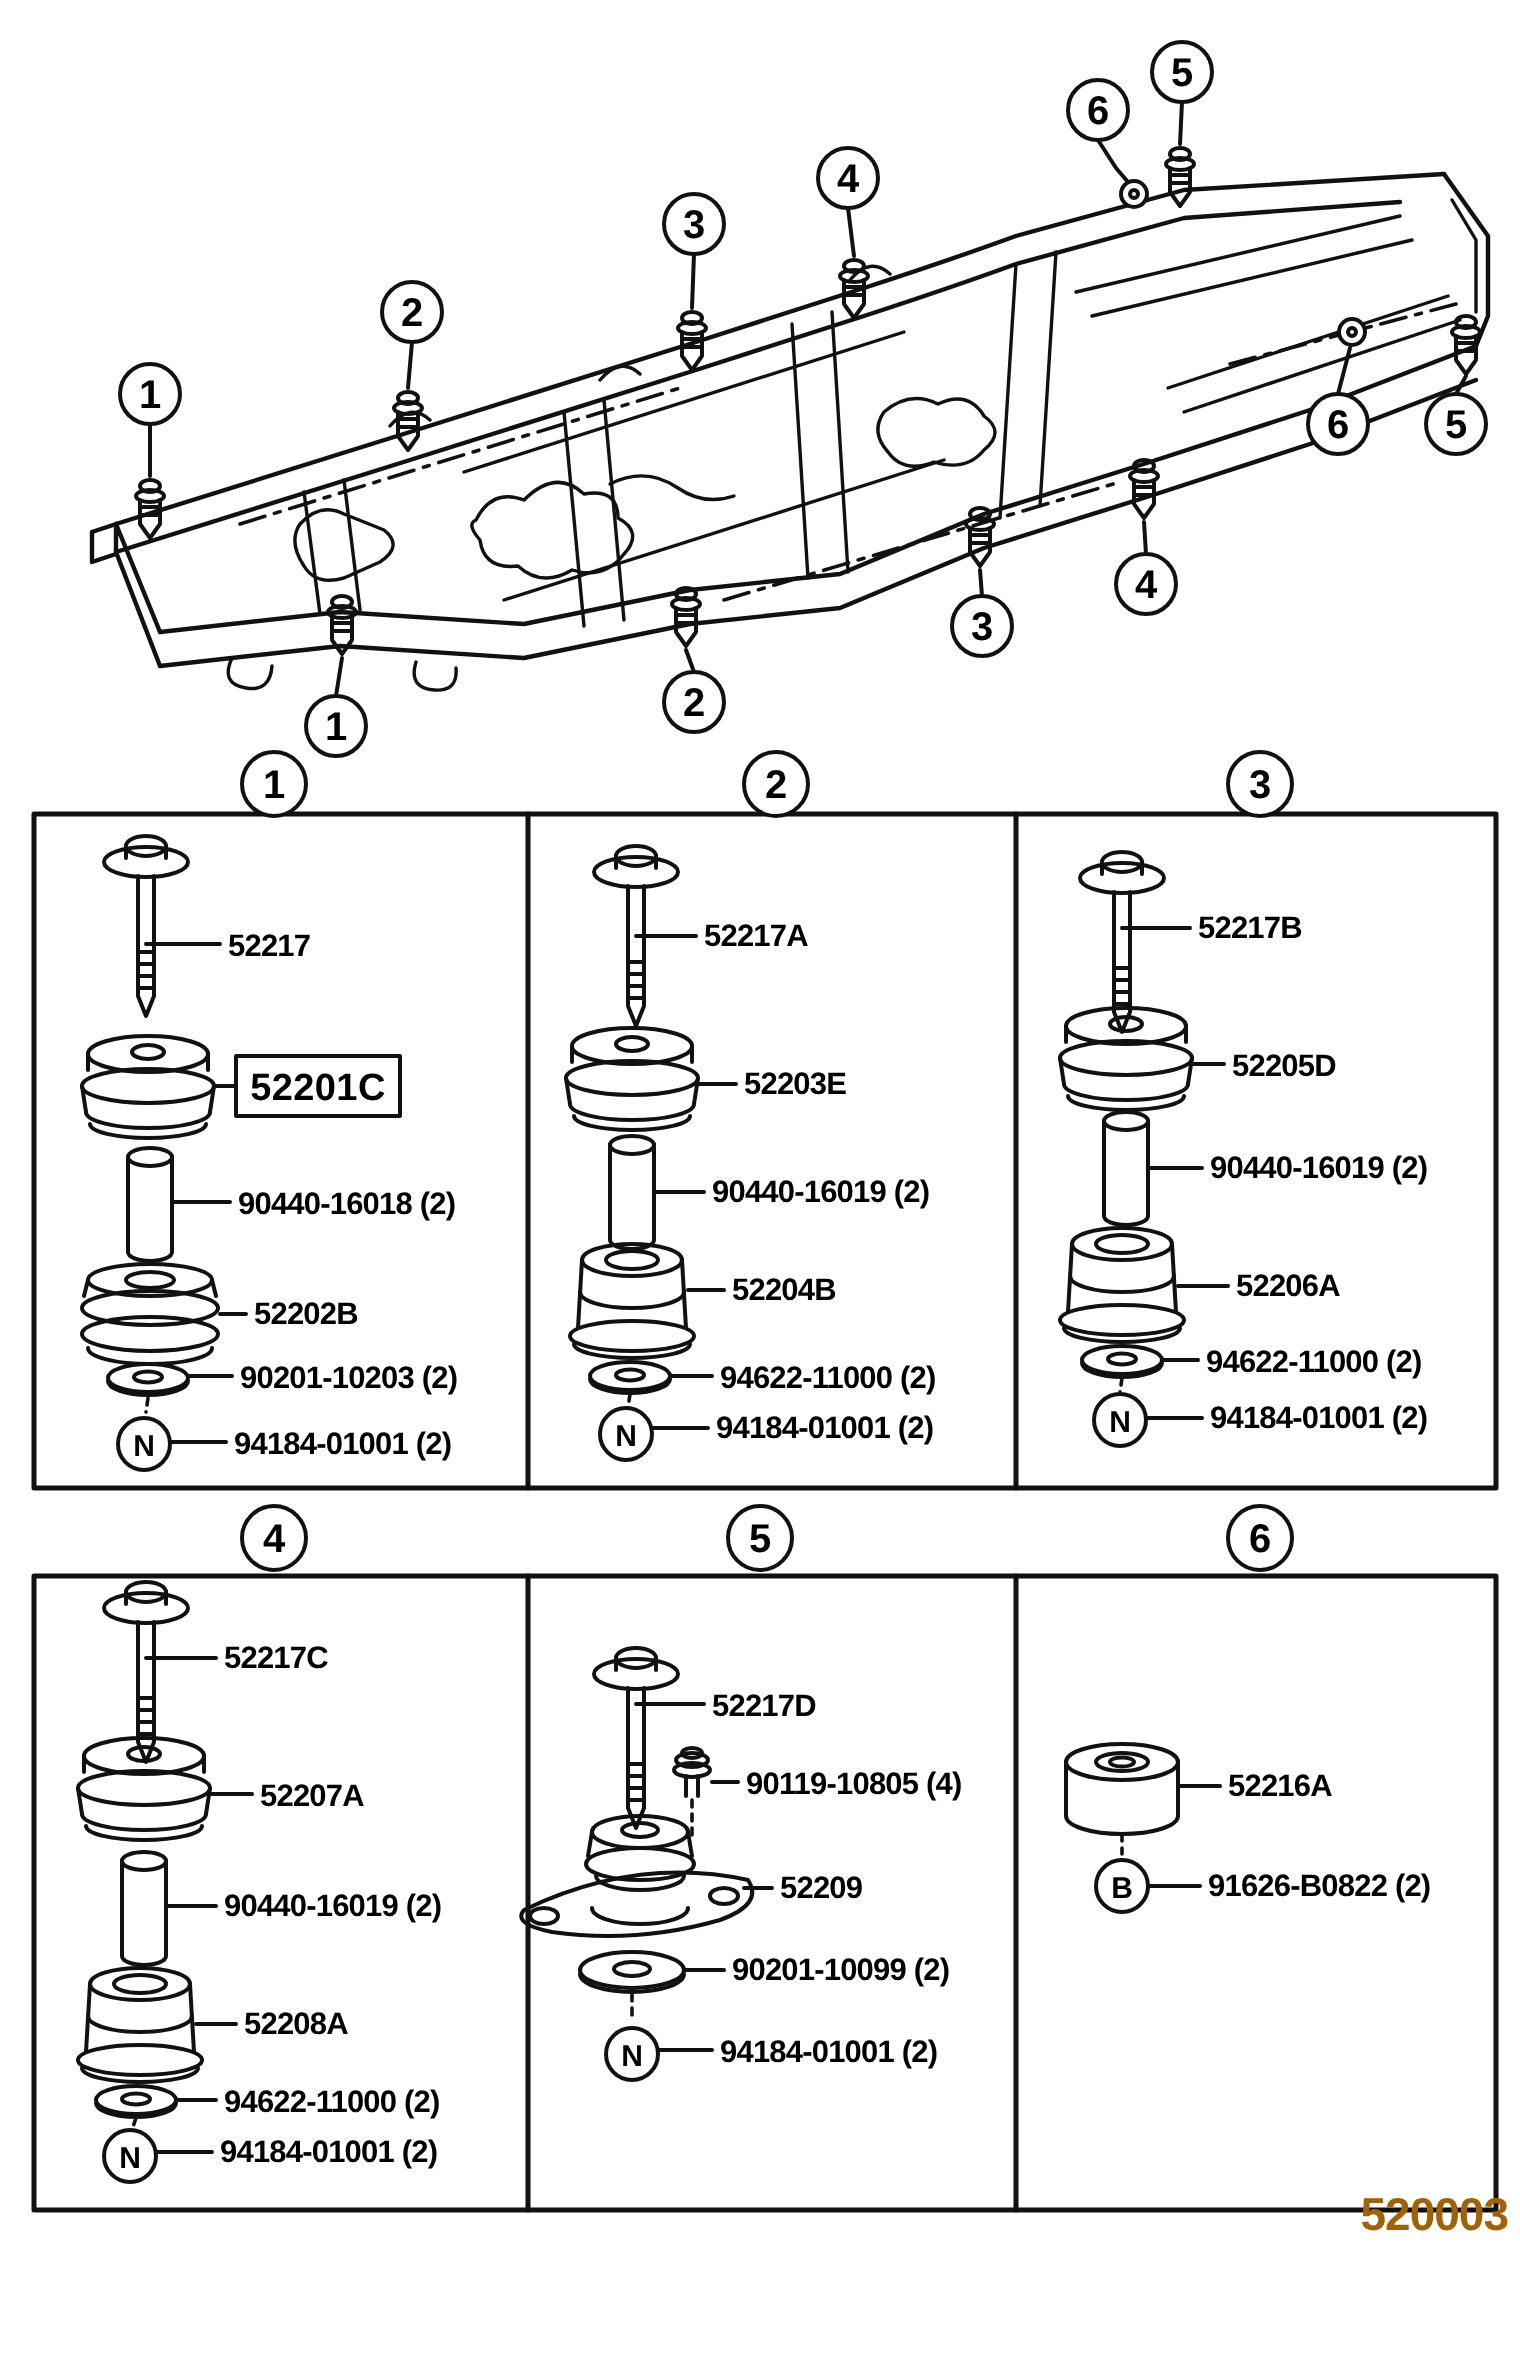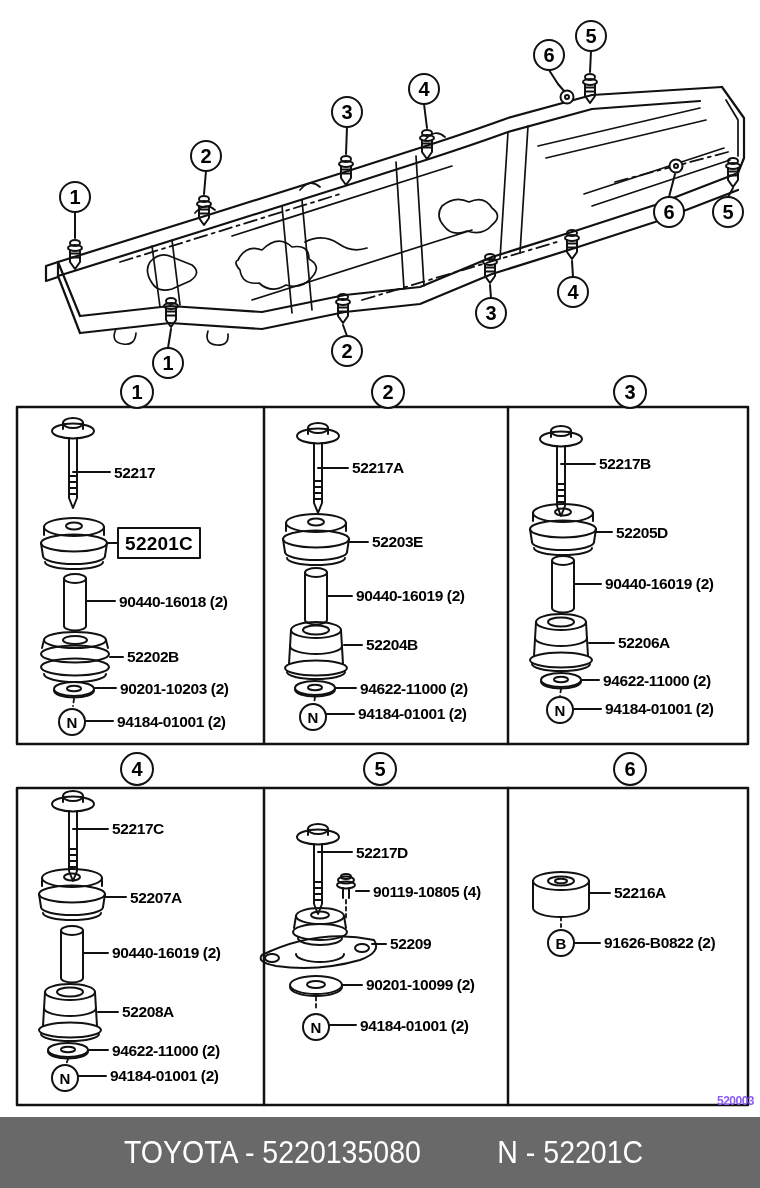--- a/index.html
+++ b/index.html
@@ -13,22 +13,22 @@
   .ink .grid{stroke-width:2.5;}
   .ink .dd{stroke-dasharray:13 5 3 5;stroke-width:1.8;}
   .ink .dsh{stroke-dasharray:3.5 3.5;stroke-width:1.8;}
   .ink .wh{fill:#fff;}
   text{stroke:none;fill:#000;font-family:"Liberation Sans","DejaVu Sans",sans-serif;font-weight:bold;}
   .pn{font-size:15.5px;letter-spacing:-0.4px;}
   .cn{font-size:20px;text-anchor:middle;}
   .bl{font-size:15px;text-anchor:middle;}
   .hlrect{stroke:none;}
   .hltext{font-size:19px;text-anchor:middle;letter-spacing:0.2px;}
-  .code{position:absolute;right:6px;top:1094px;font-size:12px;font-weight:bold;
-        letter-spacing:-0.5px;color:#8b5cf6;}
+  .code{position:absolute;right:6px;top:1094px;font-size:23px;font-weight:bold;
+        letter-spacing:-0.5px;color:#a16207;}
   .footer{position:absolute;left:0;top:1117px;width:760px;height:71px;display:flex;
           align-items:center;justify-content:center;gap:57px;}
   .ft{color:#fff;font-size:31px;font-weight:normal;display:inline-block;transform:scaleX(.92);
       white-space:pre;}
 </style>
 </head>
 <body>
 
 <div class="stage">
 
@@ -374,18 +374,14 @@
           <circle cx="561" cy="943" r="13" class="wh"></circle>
           <text class="bl" x="561" y="949">B</text>
         </g>
     <path d="M574,943 L600,943"></path>
     <text class="pn" x="604" y="948">91626-B0822 (2)</text>
   </g>
 </svg>
 
 <div class="code">520003</div>
 
-<div class="footer" style="background: rgb(105, 105, 105);">
-  <span class="ft">TOYOTA - 5220135080</span>
-  <span class="ft">N - 52201C</span>
+
 </div>
 
-</div>
-
 </body></html>

